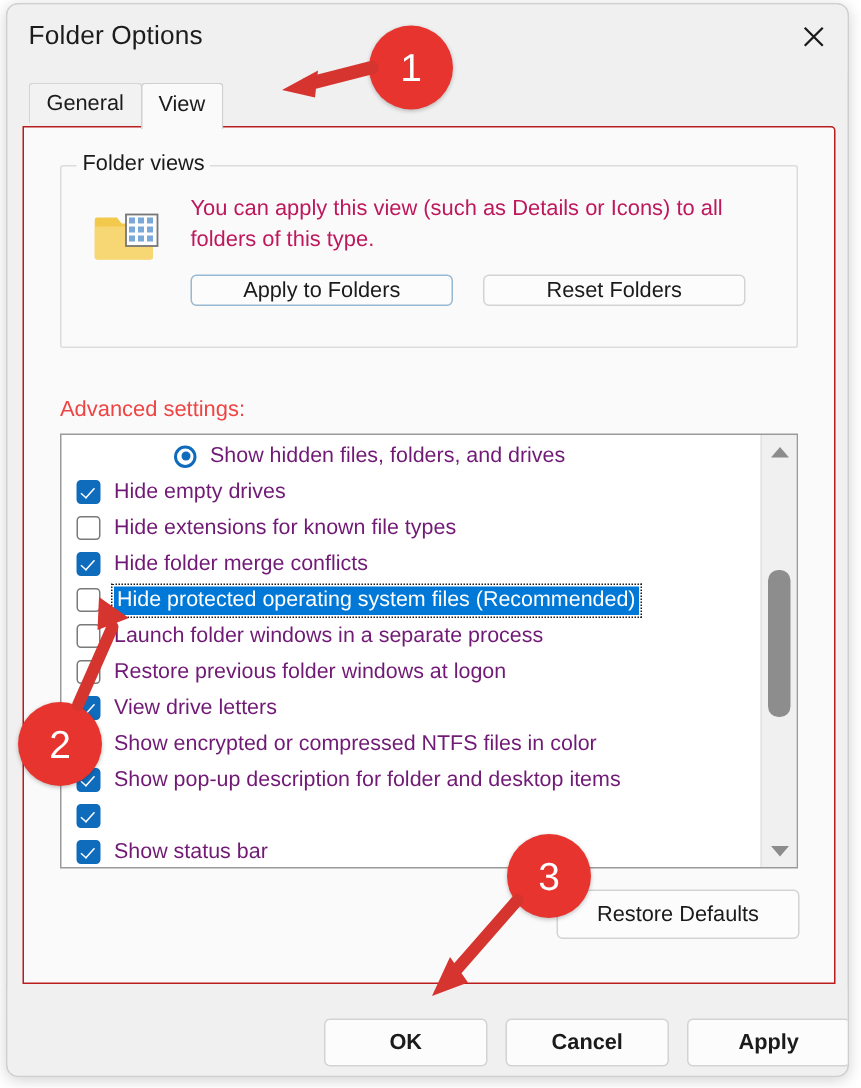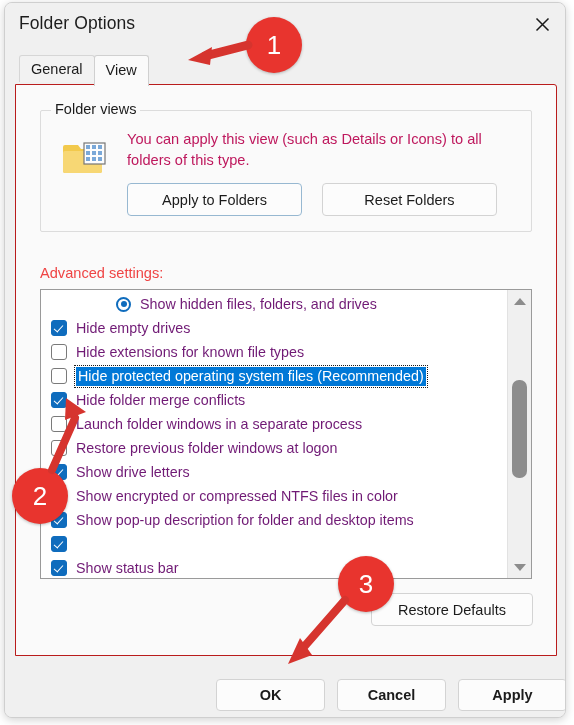--- a/index.html
+++ b/index.html
@@ -137,21 +137,21 @@
     left: 86px;
     top: 18px;
     width: 385px;
     font-size: 14.6px;
     line-height: 21px;
     color: #be185d;
   }
   .fv-button {
     position: absolute;
     top: 72px;
-    height: 33px;
+    height: 21px;
     background: #fcfcfc;
     border: 1px solid #d3d3d3;
     border-radius: 4px;
     font-size: 14.5px;
     color: #1b1b1b;
     font-family: "Liberation Sans", sans-serif;
     cursor: default;
     padding: 0;
   }
   #apply-to-folders-button {
@@ -423,39 +423,39 @@
             <span class="row-label">Show hidden files, folders, and drives</span>
           </div>
           <div class="list-row">
             <span class="chk checked"></span>
             <span class="row-label">Hide empty drives</span>
           </div>
           <div class="list-row">
             <span class="chk"></span>
             <span class="row-label">Hide extensions for known file types</span>
           </div>
+          <div class="list-row">
+            <span class="chk checked"></span>
+            <span class="row-label">Hide folder merge conflicts</span>
+          </div>
           <div class="list-row selected">
             <span class="chk"></span>
             <span class="row-label">Hide protected operating system files (Recommended)</span>
           </div>
           <div class="list-row">
-            <span class="chk checked"></span>
-            <span class="row-label">Hide folder merge conflicts</span>
-          </div>
-          <div class="list-row">
             <span class="chk"></span>
             <span class="row-label">Launch folder windows in a separate process</span>
           </div>
           <div class="list-row">
             <span class="chk"></span>
             <span class="row-label">Restore previous folder windows at logon</span>
           </div>
           <div class="list-row">
             <span class="chk checked"></span>
-            <span class="row-label">Show drive letters</span>
+            <span class="row-label">View drive letters</span>
           </div>
           <div class="list-row">
             <span class="chk"></span>
             <span class="row-label">Show encrypted or compressed NTFS files in color</span>
           </div>
           <div class="list-row">
             <span class="chk checked"></span>
             <span class="row-label">Show pop-up description for folder and desktop items</span>
           </div>
           <div class="list-row">

